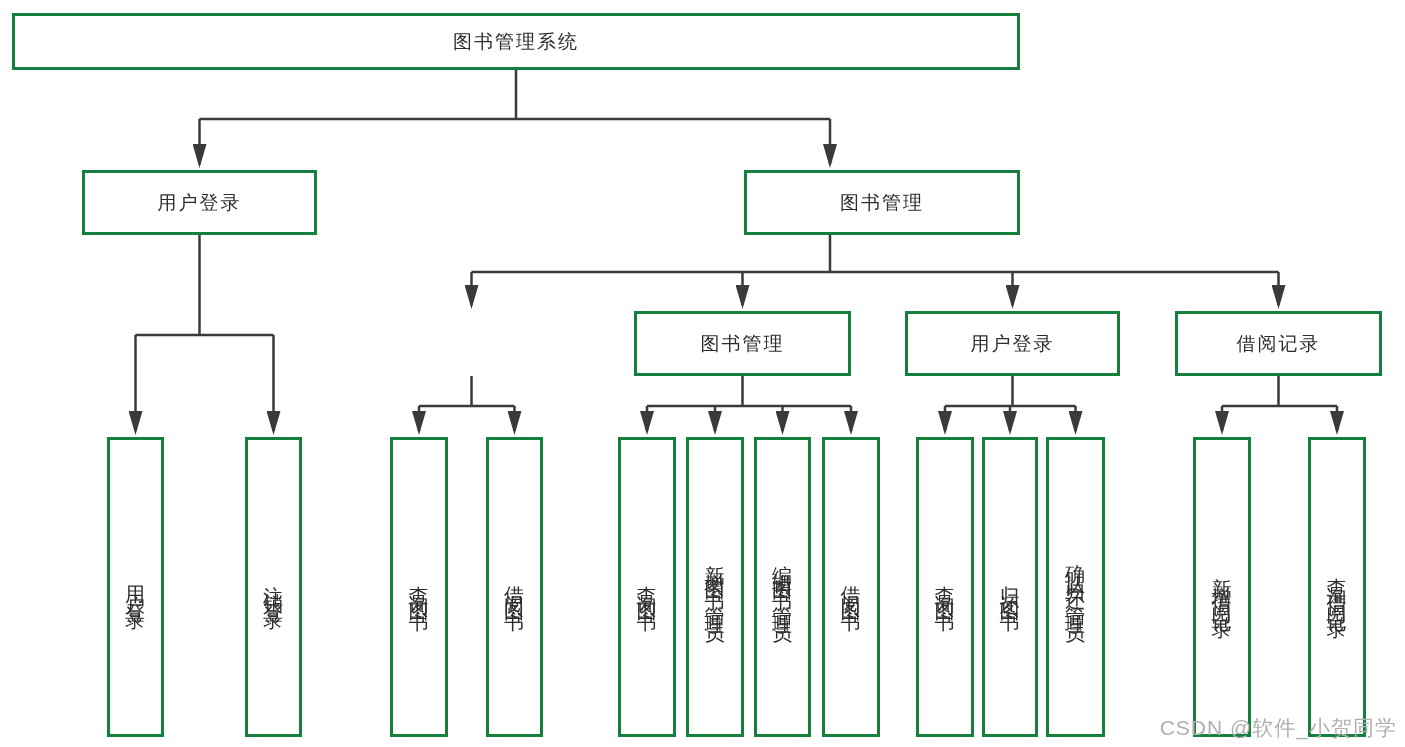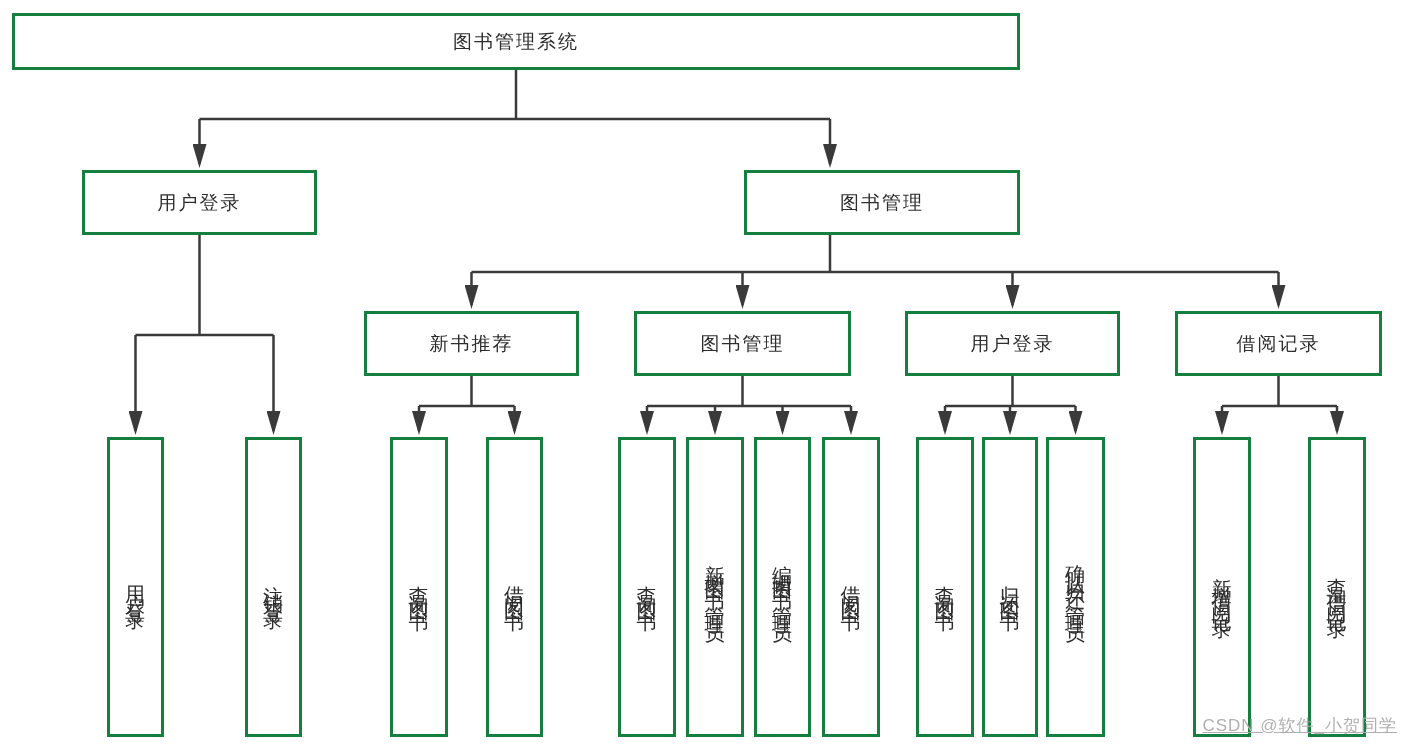--- a/index.html
+++ b/index.html
@@ -36,25 +36,24 @@
     writing-mode: vertical-rl;
     text-orientation: upright;
     font-size: 20px;
     line-height: 1;
     letter-spacing: 0.42em;
   }
   .watermark {
     position: absolute;
     right: 8px;
     top: 714px;
-    font-size: 17px;
+    font-size: 21px;
     letter-spacing: 1px;
     color: #b0b0b0;
     white-space: nowrap;
-    text-decoration: underline;
   }
 </style>
 </head>
 <body>
 
 <div class="canvas">
 
   <svg class="connectors" viewBox="0 0 1405 747" xmlns="http://www.w3.org/2000/svg">
     <defs>
       <marker id="arrow" markerUnits="userSpaceOnUse" markerWidth="24" markerHeight="14" viewBox="0 0 24 14" refX="20" refY="7" orient="auto">
@@ -103,21 +102,20 @@
       <path d="M1222,406 L1222,431" marker-end="url(#arrow)"></path>
       <path d="M1337,406 L1337,431" marker-end="url(#arrow)"></path>
     </g>
   </svg>
 
   <div class="node h" style="left:12px;top:13px;width:1008px;height:57px">图书管理系统</div>
 
   <div class="node h" style="left:82px;top:170px;width:235px;height:65px">用户登录</div>
   <div class="node h" style="left:744px;top:170px;width:276px;height:65px">图书管理</div>
 
-  <div class="node h" style="left:364px;top:311px;width:215px;height:65px">新书推荐</div>
   <div class="node h" style="left:634px;top:311px;width:217px;height:65px">图书管理</div>
   <div class="node h" style="left:905px;top:311px;width:215px;height:65px">用户登录</div>
   <div class="node h" style="left:1175px;top:311px;width:207px;height:65px">借阅记录</div>
 
   <div class="node v" style="left:107px;top:437px;width:57px;height:300px">用户登录</div>
   <div class="node v" style="left:245px;top:437px;width:57px;height:300px">注销登录</div>
 
   <div class="node v" style="left:390px;top:437px;width:58px;height:300px">查询图书</div>
   <div class="node v" style="left:486px;top:437px;width:57px;height:300px">借阅图书</div>
 

